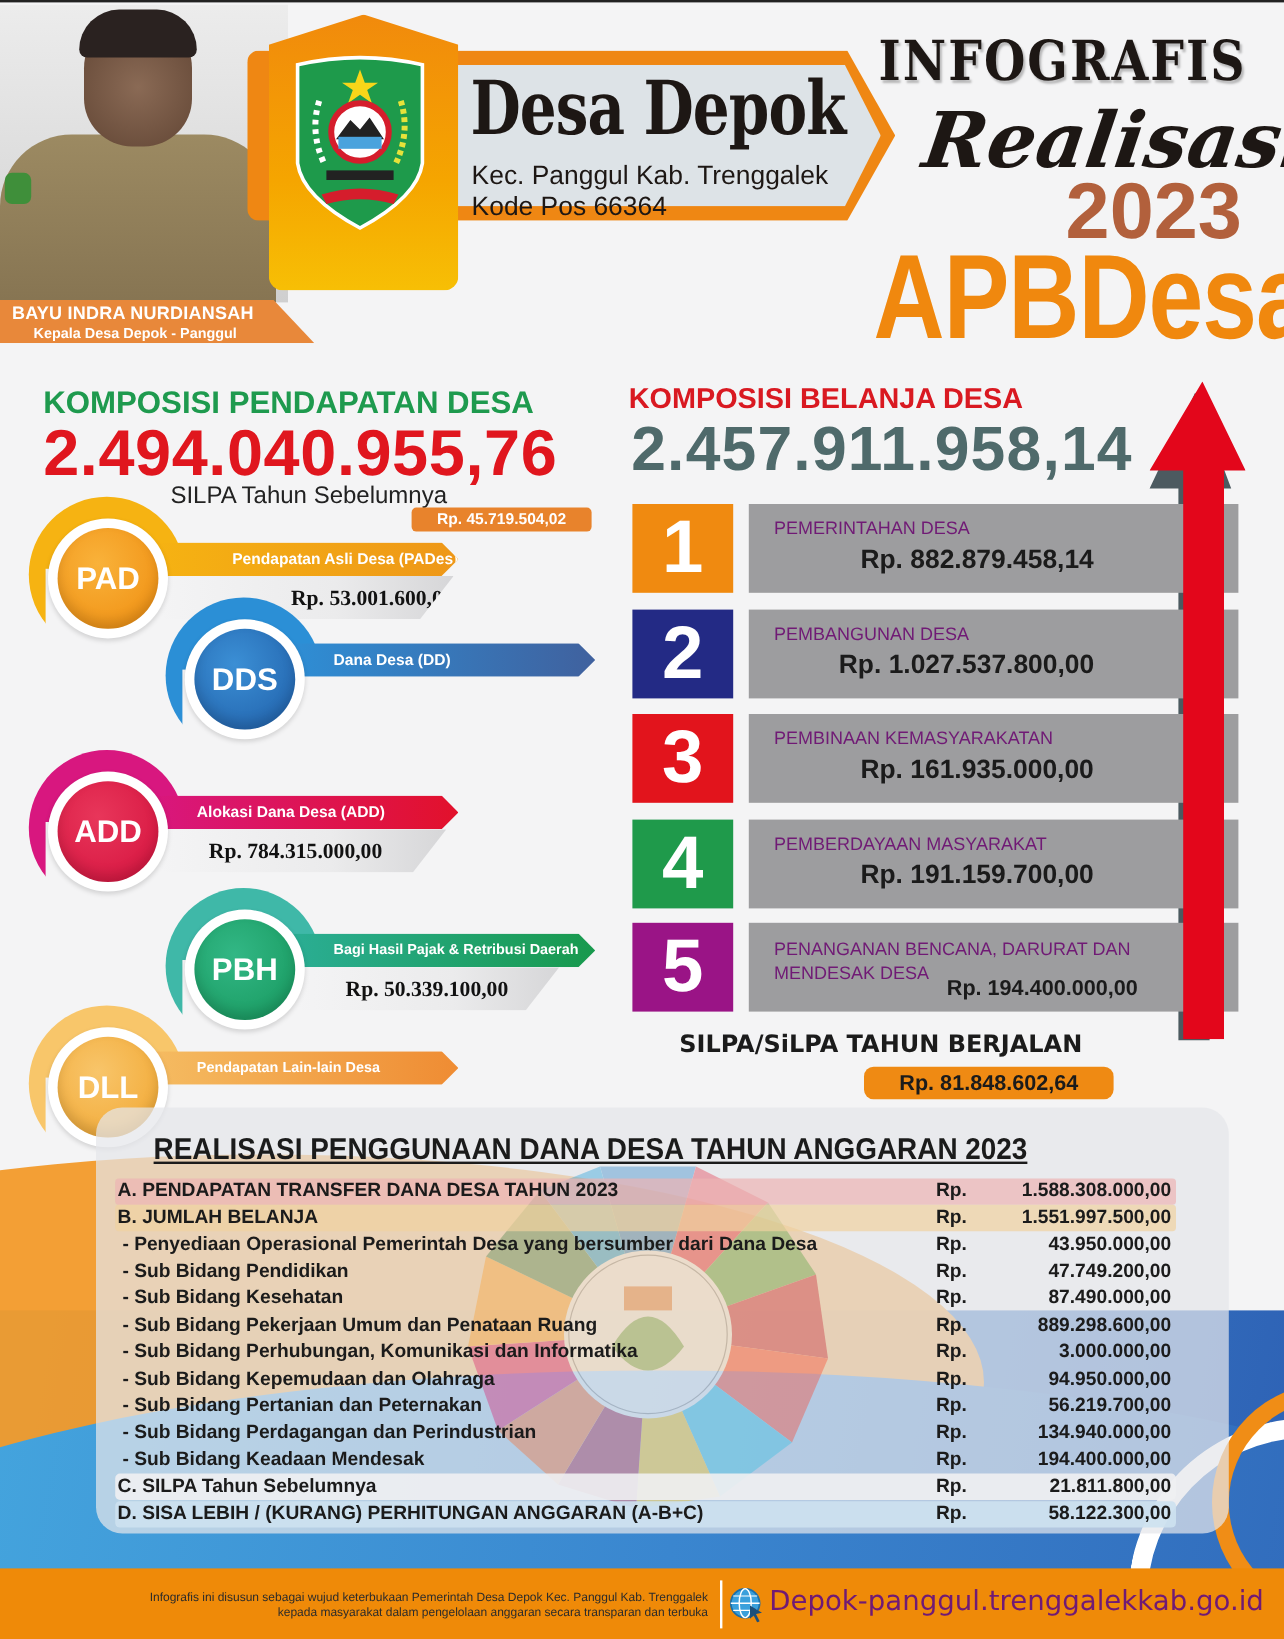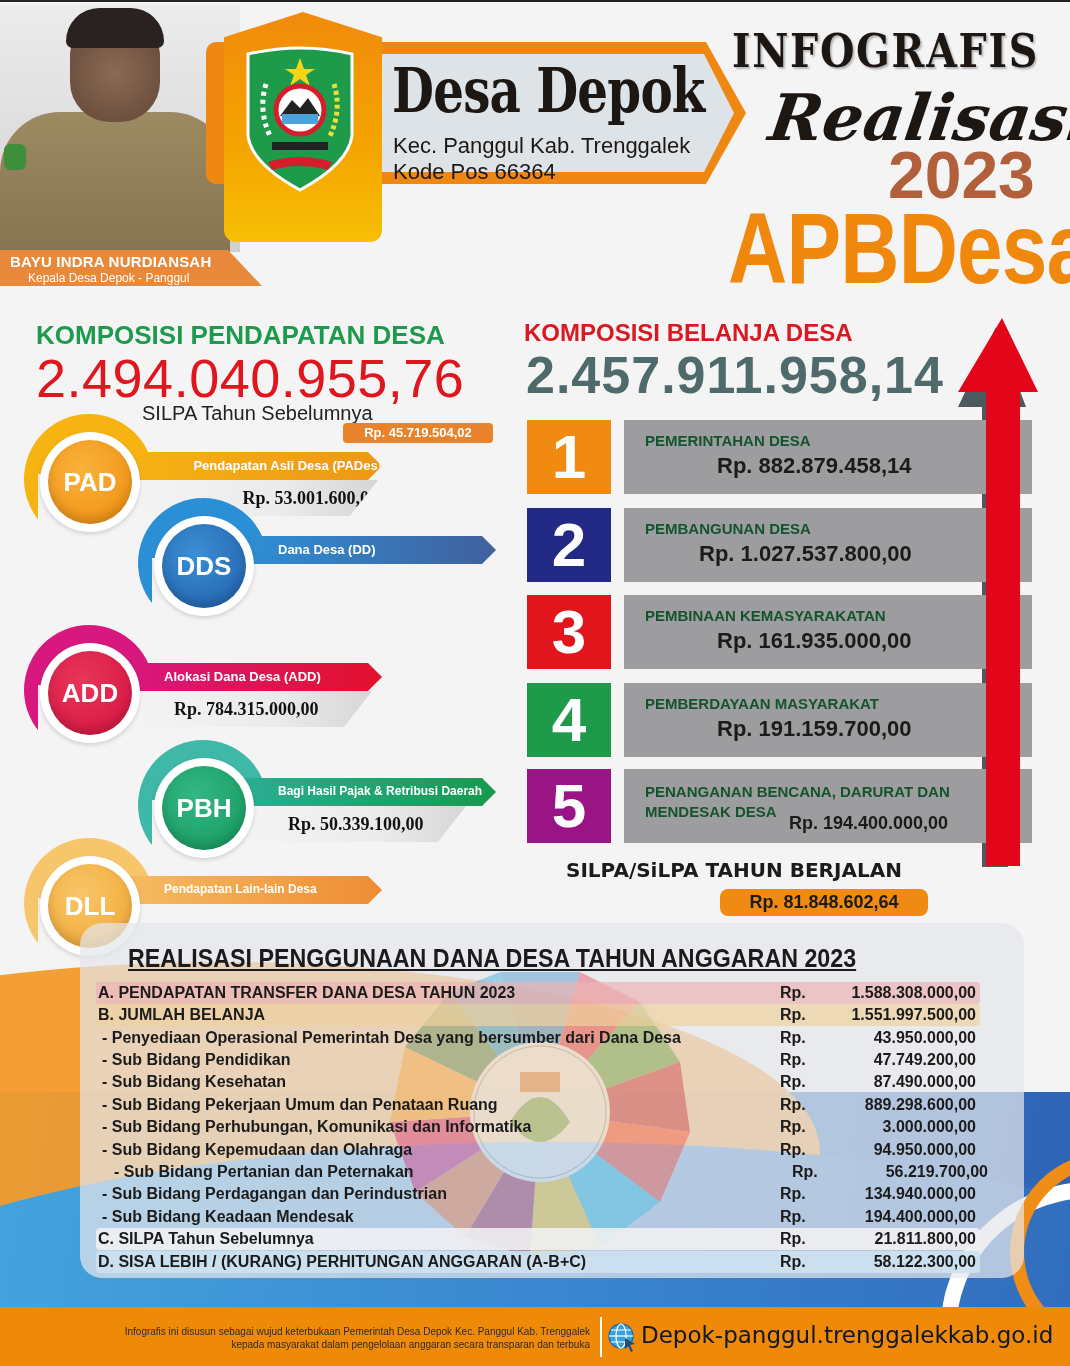--- a/index.html
+++ b/index.html
@@ -36,21 +36,21 @@
     position: absolute; left: 4px; top: 140px; width: 22px; height: 26px;
     border-radius: 6px; background: #3f8f3a;
   }
   .name-banner {
     left: 0; top: 248px; width: 262px; height: 36px;
     background: #e8883a;
     clip-path: polygon(0 0, 228px 0, 262px 36px, 0 36px);
     color: #fff; padding: 3px 0 0 10px;
   }
   .name-banner .n1 { font-weight: 700; font-size: 15px; letter-spacing: 0.2px; }
-  .name-banner .n2 { font-weight: 400; font-size: 12px; padding-left: 18px; margin-top: 1px; }
+  .name-banner .n2 { font-weight: 700; font-size: 12px; padding-left: 18px; margin-top: 1px; }
 
   .shield-box {
     left: 224px; top: 10px; width: 158px; height: 230px;
     background: linear-gradient(180deg, #f18a0c 0%, #f5a500 60%, #f7bf05 100%);
     clip-path: polygon(50% 0, 100% 11%, 100% 100%, 0 100%, 0 11%);
     border-radius: 0 0 12px 12px;
   }
   .orange-frame {
     left: 206px; top: 40px; width: 540px; height: 142px;
     background: #ef8713;
@@ -94,21 +94,21 @@
     color: #b2603c; line-height: 1;
   }
   .apbdesa {
     left: 728px; top: 196px; font-weight: 700; font-size: 100px;
     color: #f0880e; line-height: 1; transform: scaleX(0.82);
     transform-origin: left top; letter-spacing: -1px; white-space: nowrap;
   }
 
   
   .pend-title { left: 36px; top: 318px; font-weight: 700; font-size: 26px; color: #1e9a4e; white-space: nowrap; }
-  .pend-total { left: 36px; top: 345px; font-weight: 400; font-size: 54px; color: #e0161e; white-space: nowrap; letter-spacing: 0.5px; }
+  .pend-total { left: 36px; top: 345px; font-weight: 700; font-size: 54px; color: #e0161e; white-space: nowrap; letter-spacing: 0.5px; }
   .silpa-prev-label { left: 142px; top: 400px; font-size: 20px; color: #222; white-space: nowrap; }
   .silpa-prev-val {
     left: 343px; top: 421px; width: 150px; height: 20px;
     background: #e8832c; border-radius: 4px; color: #fff; font-weight: 700;
     font-size: 13px; text-align: center; line-height: 20px;
   }
 
   .income {
     position: absolute; height: 130px;
   }
@@ -159,21 +159,21 @@
   .spend-row { position: absolute; left: 527px; width: 505px; height: 74px; }
   .spend-row .num {
     position: absolute; left: 0; top: 0; width: 84px; height: 74px;
     color: #fff; font-weight: 700; font-size: 62px; text-align: center; line-height: 74px;
   }
   .spend-row .bar {
     position: absolute; left: 97px; top: 0; width: 408px; height: 74px;
     background: #9d9d9f;
   }
   .spend-row .label {
-    position: absolute; left: 118px; top: 12px; color: #14532d; font-weight: 700;
+    position: absolute; left: 118px; top: 12px; color: #701a75; font-weight: 400;
     font-size: 15px; white-space: nowrap;
   }
   .spend-row .amount {
     position: absolute; left: 190px; top: 33px; color: #1b1b1b; font-weight: 700;
     font-size: 22px; white-space: nowrap;
   }
 
   .silpa-now-label {
     left: 566px; top: 856px; font-family: "DejaVu Sans", sans-serif; font-weight: 700;
     font-size: 20px; color: #1b1b1b; white-space: nowrap;
@@ -218,21 +218,21 @@
     color: #2b2b2b; text-align: right; line-height: 13px;
   }
   .footer .divider {
     position: absolute; left: 600px; top: 10px; width: 2px; height: 40px; background: #fff;
   }
   .footer .globe {
     position: absolute; left: 607px; top: 15px; width: 30px; height: 30px;
   }
   .footer .site {
     position: absolute; left: 641px; top: 15px; font-family: "DejaVu Sans", sans-serif;
-    font-size: 23px; color: #0f172a; white-space: nowrap;
+    font-size: 23px; color: #701a75; white-space: nowrap;
   }
 </style>
 </head>
 <body>
 
 <div class="abs photo">
   <div class="body"></div>
   <div class="badge-patch"></div>
   <div class="head"></div>
   <div class="hair"></div>
@@ -423,21 +423,21 @@
 <div class="trow sub" style="top:1114px;">
   <span class="tl">- Sub Bidang Perhubungan, Komunikasi dan Informatika</span>
   <span class="tr">Rp.</span>
   <span class="tv">3.000.000,00</span>
 </div>
 <div class="trow sub" style="top:1137px;">
   <span class="tl">- Sub Bidang Kepemudaan dan Olahraga</span>
   <span class="tr">Rp.</span>
   <span class="tv">94.950.000,00</span>
 </div>
-<div class="trow sub" style="top:1159px;margin-left:12px;">
+<div class="trow sub" style="top:1159px;">
   <span class="tl">- Sub Bidang Pertanian dan Peternakan</span>
   <span class="tr">Rp.</span>
   <span class="tv">56.219.700,00</span>
 </div>
 <div class="trow sub" style="top:1181px;">
   <span class="tl">- Sub Bidang Perdagangan dan Perindustrian</span>
   <span class="tr">Rp.</span>
   <span class="tv">134.940.000,00</span>
 </div>
 <div class="trow sub" style="top:1204px;">

